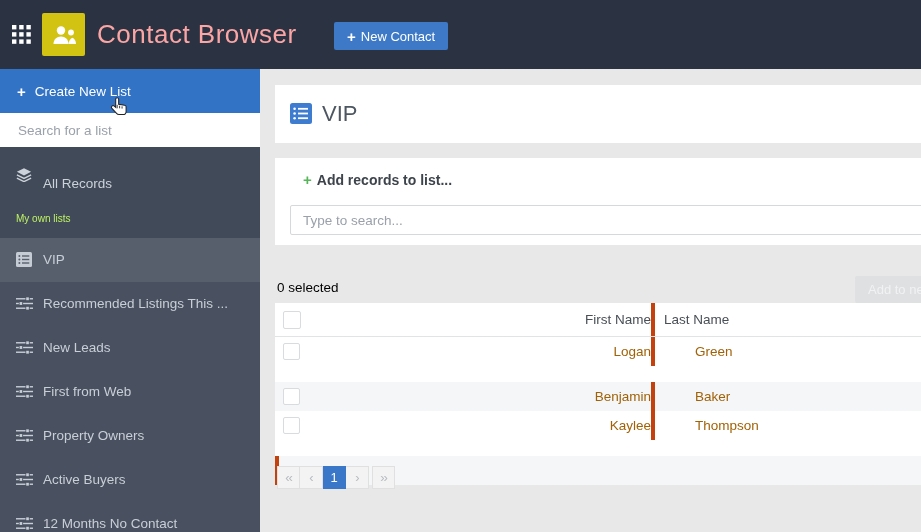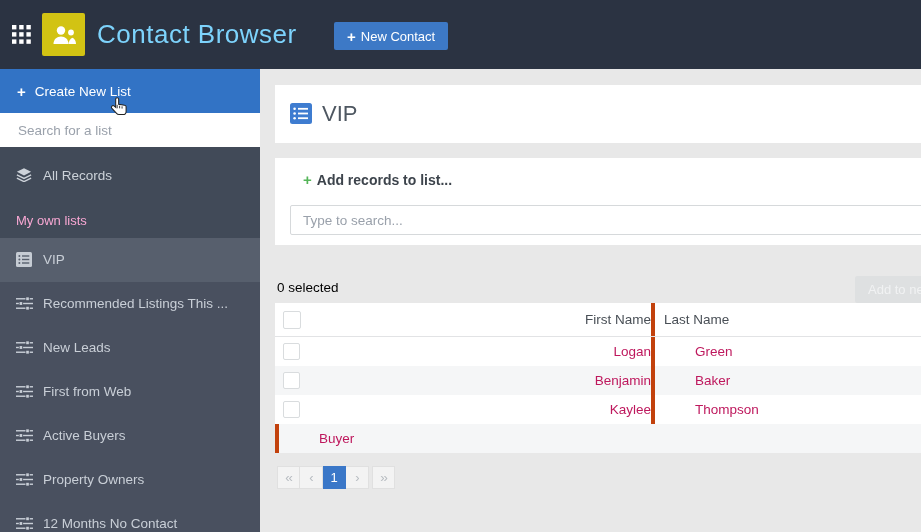--- a/index.html
+++ b/index.html
@@ -9,42 +9,42 @@
     position:relative; width:921px; height:532px; overflow:hidden;
     background:#e8e8e8; margin:0 auto;
   }
 
   
   .topbar { position:absolute; left:0; top:0; width:921px; height:69px; background:#2b3342; z-index:30; }
   .waffle { position:absolute; left:12px; top:25px; width:19px; height:19px; }
   .appicon { position:absolute; left:42px; top:13px; width:43px; height:43px; background:#d2c313; border-radius:2px;
              display:flex; align-items:center; justify-content:center; }
   .apptitle { position:absolute; left:97px; top:0; height:69px; line-height:69px;
-              font-size:26px; font-weight:300; color:#7dd3fc; letter-spacing:.5px; }
+              font-size:26px; font-weight:300; color:#fca5a5; letter-spacing:.5px; }
   .newcontact { position:absolute; left:334px; top:22px; height:28px; padding:0 13px;
                 background:#3d79c6; border-radius:2px; color:#fff; font-size:13px;
                 display:flex; align-items:center; cursor:pointer; }
   .newcontact .plus { font-size:15px; font-weight:bold; margin-right:5px; }
 
   
   .sidebar { position:absolute; left:0; top:69px; width:260px; height:463px; background:#49505f; z-index:20; }
   .side-create { position:absolute; left:0; top:0; width:260px; height:44px; background:#3273c5;
                  color:#fff; font-size:13.5px; display:flex; align-items:center; cursor:pointer; }
   .side-create .plus { margin:0 9px 0 17px; font-size:15px; font-weight:bold; }
   .cursor-svg { position:absolute; left:110px; top:27px; z-index:40; }
   .side-search { position:absolute; left:0; top:44px; width:260px; height:34px; border:none;
                  padding:0 18px; font-size:13.5px; color:#4a4f55; background:#fff; outline:none;
                  font-family:"Liberation Sans","DejaVu Sans",sans-serif; }
   .side-search::placeholder { color:#9aa1ab; opacity:1; }
   .side-dark { position:absolute; left:0; top:78px; width:260px; height:91px; background:#414a58; }
   .allrecords { position:absolute; left:0; top:12px; width:214px; height:32px;
-                display:flex; align-items:center; cursor:pointer; color:#ccd2d9; font-size:13.5px; }
+                display:flex; align-items:flex-end; cursor:pointer; color:#ccd2d9; font-size:13.5px; }
   .allrecords .icn { position:absolute; left:16px; top:8px; }
   .allrecords .lbl { margin-left:43px; }
-  .section-label { position:absolute; left:16px; top:66px; font-size:13px; color:#f9a8d4; }
+  .section-label { position:absolute; left:16px; top:66px; font-size:10px; color:#bef264; }
   .side-lists { position:absolute; left:0; top:169px; width:260px; }
   .side-item { position:relative; width:260px; height:44px; color:#c9cfd7; font-size:13.5px; cursor:pointer; }
   .side-item.selected { background:#575f6d; }
   .side-item .icn { position:absolute; left:16px; top:14px; }
   .side-item .lbl { position:absolute; left:43px; top:0; height:44px; line-height:44px; white-space:nowrap; }
 
   
   .content { position:absolute; left:260px; top:69px; width:661px; height:463px; background:#e8e8e8; }
   .card-title { position:absolute; left:15px; top:16px; right:0; height:58px; background:#fff; }
   .card-title .icn { position:absolute; left:15px; top:18px; }
@@ -57,26 +57,26 @@
                 border:1px solid #d6d9db; border-radius:2px; padding:0 12px; font-size:13.5px;
                 color:#4a4f55; outline:none; font-family:"Liberation Sans","DejaVu Sans",sans-serif; }
   .typesearch::placeholder { color:#9aa1ab; opacity:1; }
   .selcount { position:absolute; left:17px; top:211px; font-size:13.5px; color:#000000; }
   .addto-btn { position:absolute; left:595px; top:207px; width:130px; height:27px; line-height:27px;
                background:#dee0e1; color:#f1f2f3; font-size:13px; padding-left:13px; border-radius:2px; }
 
   .dtable { position:absolute; left:15px; top:234px; right:0; background:#fff; }
   .thead { display:flex; height:34px; border-bottom:1px solid #e2e3e5; background:#fff; }
   .trow { display:flex; height:29px; }
-  .trow.alt { background:#f5f6f7; }
+  .trow.alt { background:#f5f6f7;margin-top:16px; }
   .cell-first { position:relative; width:376px; display:flex; align-items:center;justify-content:flex-end; }
   .cell-last { position:relative; flex:1; display:flex; align-items:center;
                border-left:4px solid #c2410c; padding-left:9px; }
   .thead .cell-first, .thead .cell-last { font-size:13.5px; color:#494f56; }
-  .trow .cell-first, .trow .cell-last { font-size:13.5px; color:#be185d;padding-left:40px; }
+  .trow .cell-first, .trow .cell-last { font-size:13.5px; color:#a16207;padding-left:40px; }
   .chk { position:absolute; left:8px; width:17px; height:17px; background:#fff;
          border:1px solid #d9dcde; border-radius:2px; cursor:pointer; }
   .thead .chk { width:18px; height:18px; }
   .fname { margin-left:41px; }
 
   .pager { position:absolute; left:17px; top:397px; display:flex; }
   .pbtn { width:23px; height:23px; line-height:22px; text-align:center; background:#f3f3f3;
           border:1px solid #e0e0e0; color:#b7bcc1; font-size:13px; margin-right:0px; cursor:pointer;
           letter-spacing:-1px; }
   .pbtn + .pbtn { border-left:none; }
@@ -223,38 +223,38 @@
               <line x1="14.5" y1="2.5" x2="18" y2="2.5"></line>
               <rect x="10.8" y="1" width="2.8" height="3" fill="#c9cfd7" stroke="none"></rect>
             <line x1="0" y1="7.5" x2="3" y2="7.5"></line>
               <line x1="7.5" y1="7.5" x2="18" y2="7.5"></line>
               <rect x="3.8" y="6" width="2.8" height="3" fill="#c9cfd7" stroke="none"></rect>
             <line x1="0" y1="12.5" x2="10" y2="12.5"></line>
               <line x1="14.5" y1="12.5" x2="18" y2="12.5"></line>
               <rect x="10.8" y="11" width="2.8" height="3" fill="#c9cfd7" stroke="none"></rect>
           </g>
         </svg>
+        <span class="lbl">Property Owners</span>
+      </div>
+
+      <div class="side-item">
+        <svg class="icn" viewBox="0 0 18 15" width="17" height="15">
+          <g stroke="#c9cfd7" stroke-width="1.5" fill="none">
+            <line x1="0" y1="2.5" x2="10" y2="2.5"></line>
+              <line x1="14.5" y1="2.5" x2="18" y2="2.5"></line>
+              <rect x="10.8" y="1" width="2.8" height="3" fill="#c9cfd7" stroke="none"></rect>
+            <line x1="0" y1="7.5" x2="3" y2="7.5"></line>
+              <line x1="7.5" y1="7.5" x2="18" y2="7.5"></line>
+              <rect x="3.8" y="6" width="2.8" height="3" fill="#c9cfd7" stroke="none"></rect>
+            <line x1="0" y1="12.5" x2="10" y2="12.5"></line>
+              <line x1="14.5" y1="12.5" x2="18" y2="12.5"></line>
+              <rect x="10.8" y="11" width="2.8" height="3" fill="#c9cfd7" stroke="none"></rect>
+          </g>
+        </svg>
         <span class="lbl">Active Buyers</span>
-      </div>
-
-      <div class="side-item">
-        <svg class="icn" viewBox="0 0 18 15" width="17" height="15">
-          <g stroke="#c9cfd7" stroke-width="1.5" fill="none">
-            <line x1="0" y1="2.5" x2="10" y2="2.5"></line>
-              <line x1="14.5" y1="2.5" x2="18" y2="2.5"></line>
-              <rect x="10.8" y="1" width="2.8" height="3" fill="#c9cfd7" stroke="none"></rect>
-            <line x1="0" y1="7.5" x2="3" y2="7.5"></line>
-              <line x1="7.5" y1="7.5" x2="18" y2="7.5"></line>
-              <rect x="3.8" y="6" width="2.8" height="3" fill="#c9cfd7" stroke="none"></rect>
-            <line x1="0" y1="12.5" x2="10" y2="12.5"></line>
-              <line x1="14.5" y1="12.5" x2="18" y2="12.5"></line>
-              <rect x="10.8" y="11" width="2.8" height="3" fill="#c9cfd7" stroke="none"></rect>
-          </g>
-        </svg>
-        <span class="lbl">Property Owners</span>
       </div>
 
       <div class="side-item">
         <svg class="icn" viewBox="0 0 18 15" width="17" height="15">
           <g stroke="#c9cfd7" stroke-width="1.5" fill="none">
             <line x1="0" y1="2.5" x2="10" y2="2.5"></line>
               <line x1="14.5" y1="2.5" x2="18" y2="2.5"></line>
               <rect x="10.8" y="1" width="2.8" height="3" fill="#c9cfd7" stroke="none"></rect>
             <line x1="0" y1="7.5" x2="3" y2="7.5"></line>
               <line x1="7.5" y1="7.5" x2="18" y2="7.5"></line>

